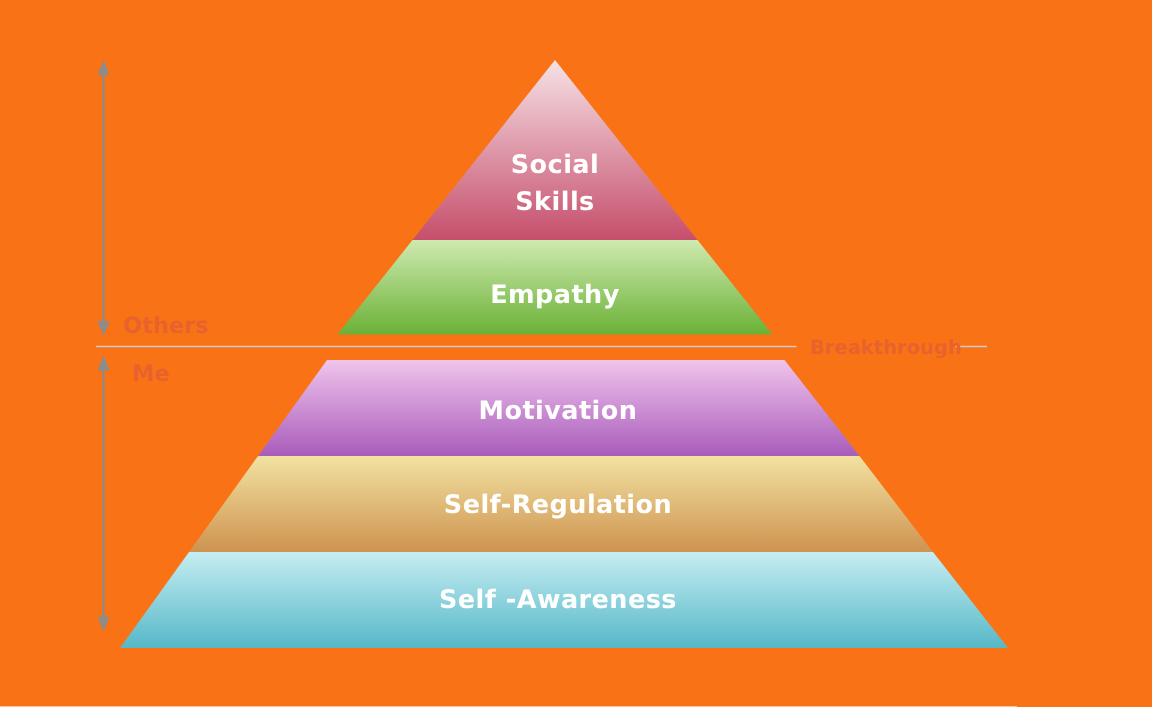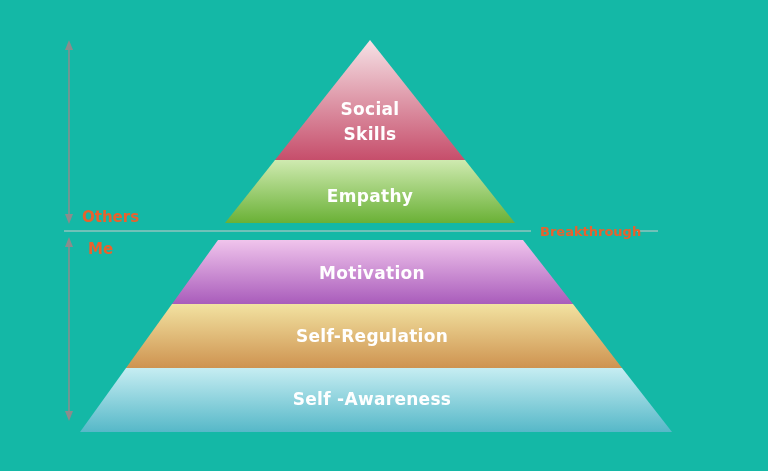--- a/index.html
+++ b/index.html
@@ -4,21 +4,21 @@
 <style>
   html, body {
     margin: 0;
     padding: 0;
     background: #ffffff;
   }
   .canvas {
     position: relative;
     width: 768px;
     height: 471px;
-    background: #14b8a6;
+    background: #f97316;
     overflow: hidden;
     font-family: "DejaVu Sans", "Liberation Sans", sans-serif;
   }
   svg { display: block; }
   .band-label {
     font-family: "DejaVu Sans", "Liberation Sans", sans-serif;
     font-size: 17px;
     font-weight: 600;
     letter-spacing: 0.3px;
   }

